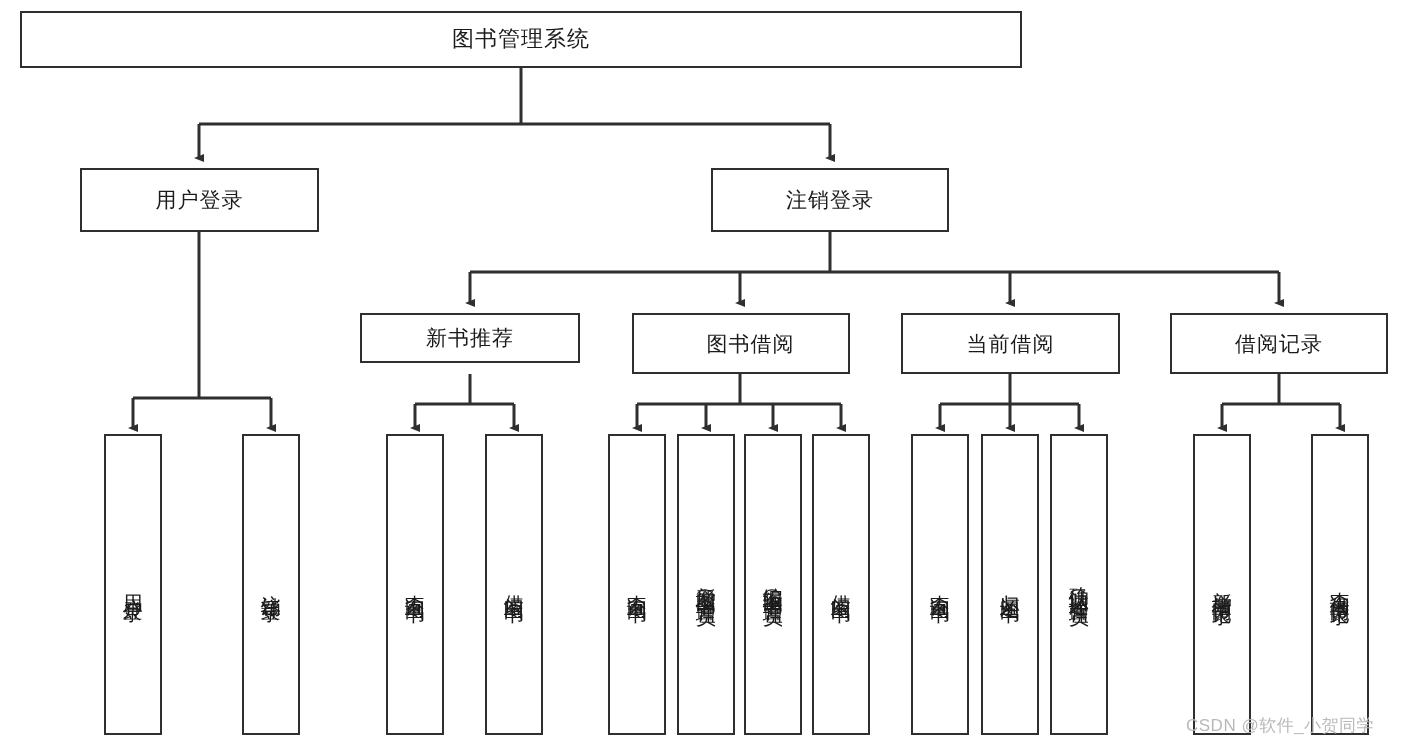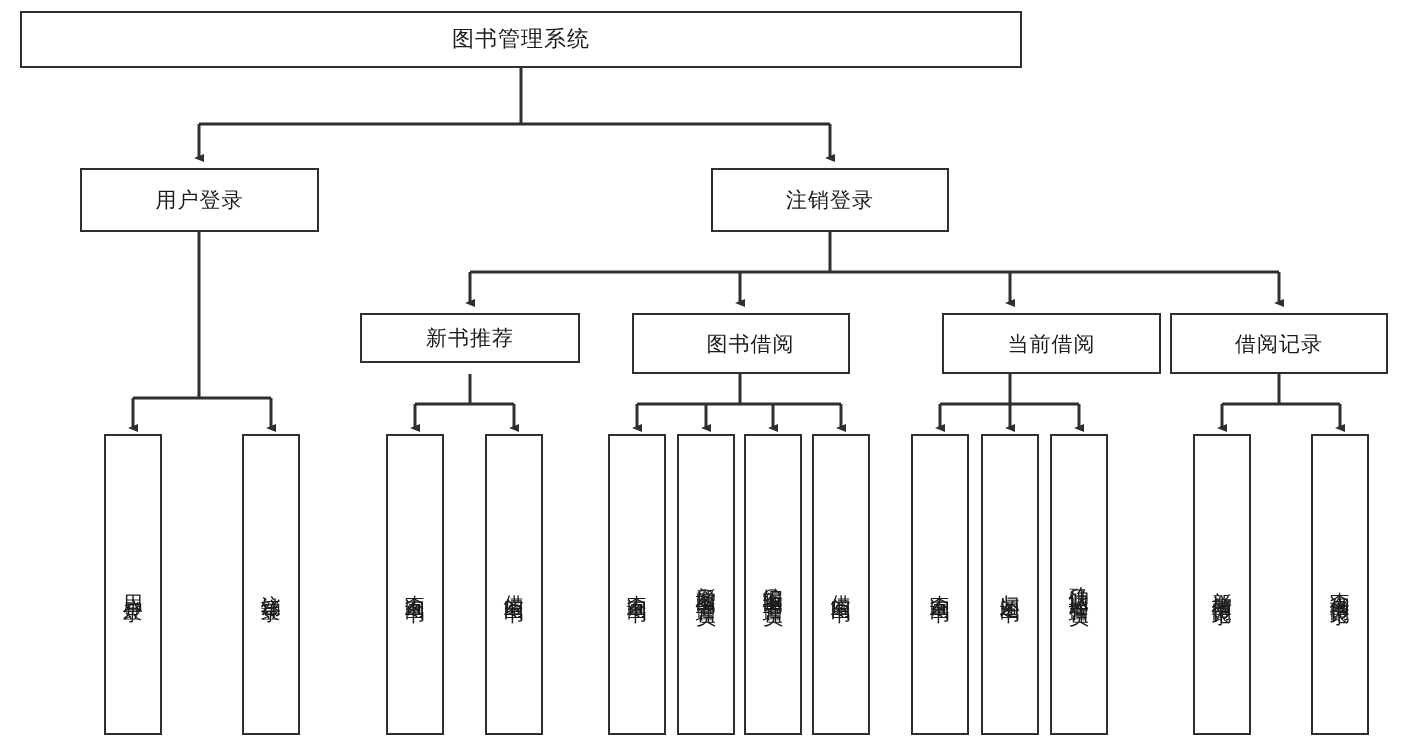--- a/index.html
+++ b/index.html
@@ -117,21 +117,21 @@
   <div class="node" style="left:711px;top:168px;width:238px;height:64px;">
     <span class="label">注销登录</span>
   </div>
 
   <div class="node" style="left:360px;top:313px;width:220px;height:50px;">
     <span class="label">新书推荐</span>
   </div>
   <div class="node" style="left:632px;top:313px;width:218px;height:61px;padding-left:19px;">
     <span class="label">图书借阅</span>
   </div>
-  <div class="node" style="left:901px;top:313px;width:219px;height:61px;margin-left:41px;">
+  <div class="node" style="left:901px;top:313px;width:219px;height:61px;">
     <span class="label">当前借阅</span>
   </div>
   <div class="node" style="left:1170px;top:313px;width:218px;height:61px;">
     <span class="label">借阅记录</span>
   </div>
 
   <div class="node leaf" style="left:104px;top:434px;width:58px;height:301px;">
     <span class="label">用户登录</span>
   </div>
   <div class="node leaf" style="left:242px;top:434px;width:58px;height:301px;">
@@ -168,14 +168,15 @@
     <span class="label">确认归还（管理员）</span>
   </div>
 
   <div class="node leaf" style="left:1193px;top:434px;width:58px;height:301px;">
     <span class="label">新增借阅记录</span>
   </div>
   <div class="node leaf" style="left:1311px;top:434px;width:58px;height:301px;">
     <span class="label">查询借阅记录</span>
   </div>
 
+  <div id="watermark">CSDN @软件_小贺同学</div>
 
 </div>
 
 </body></html>

